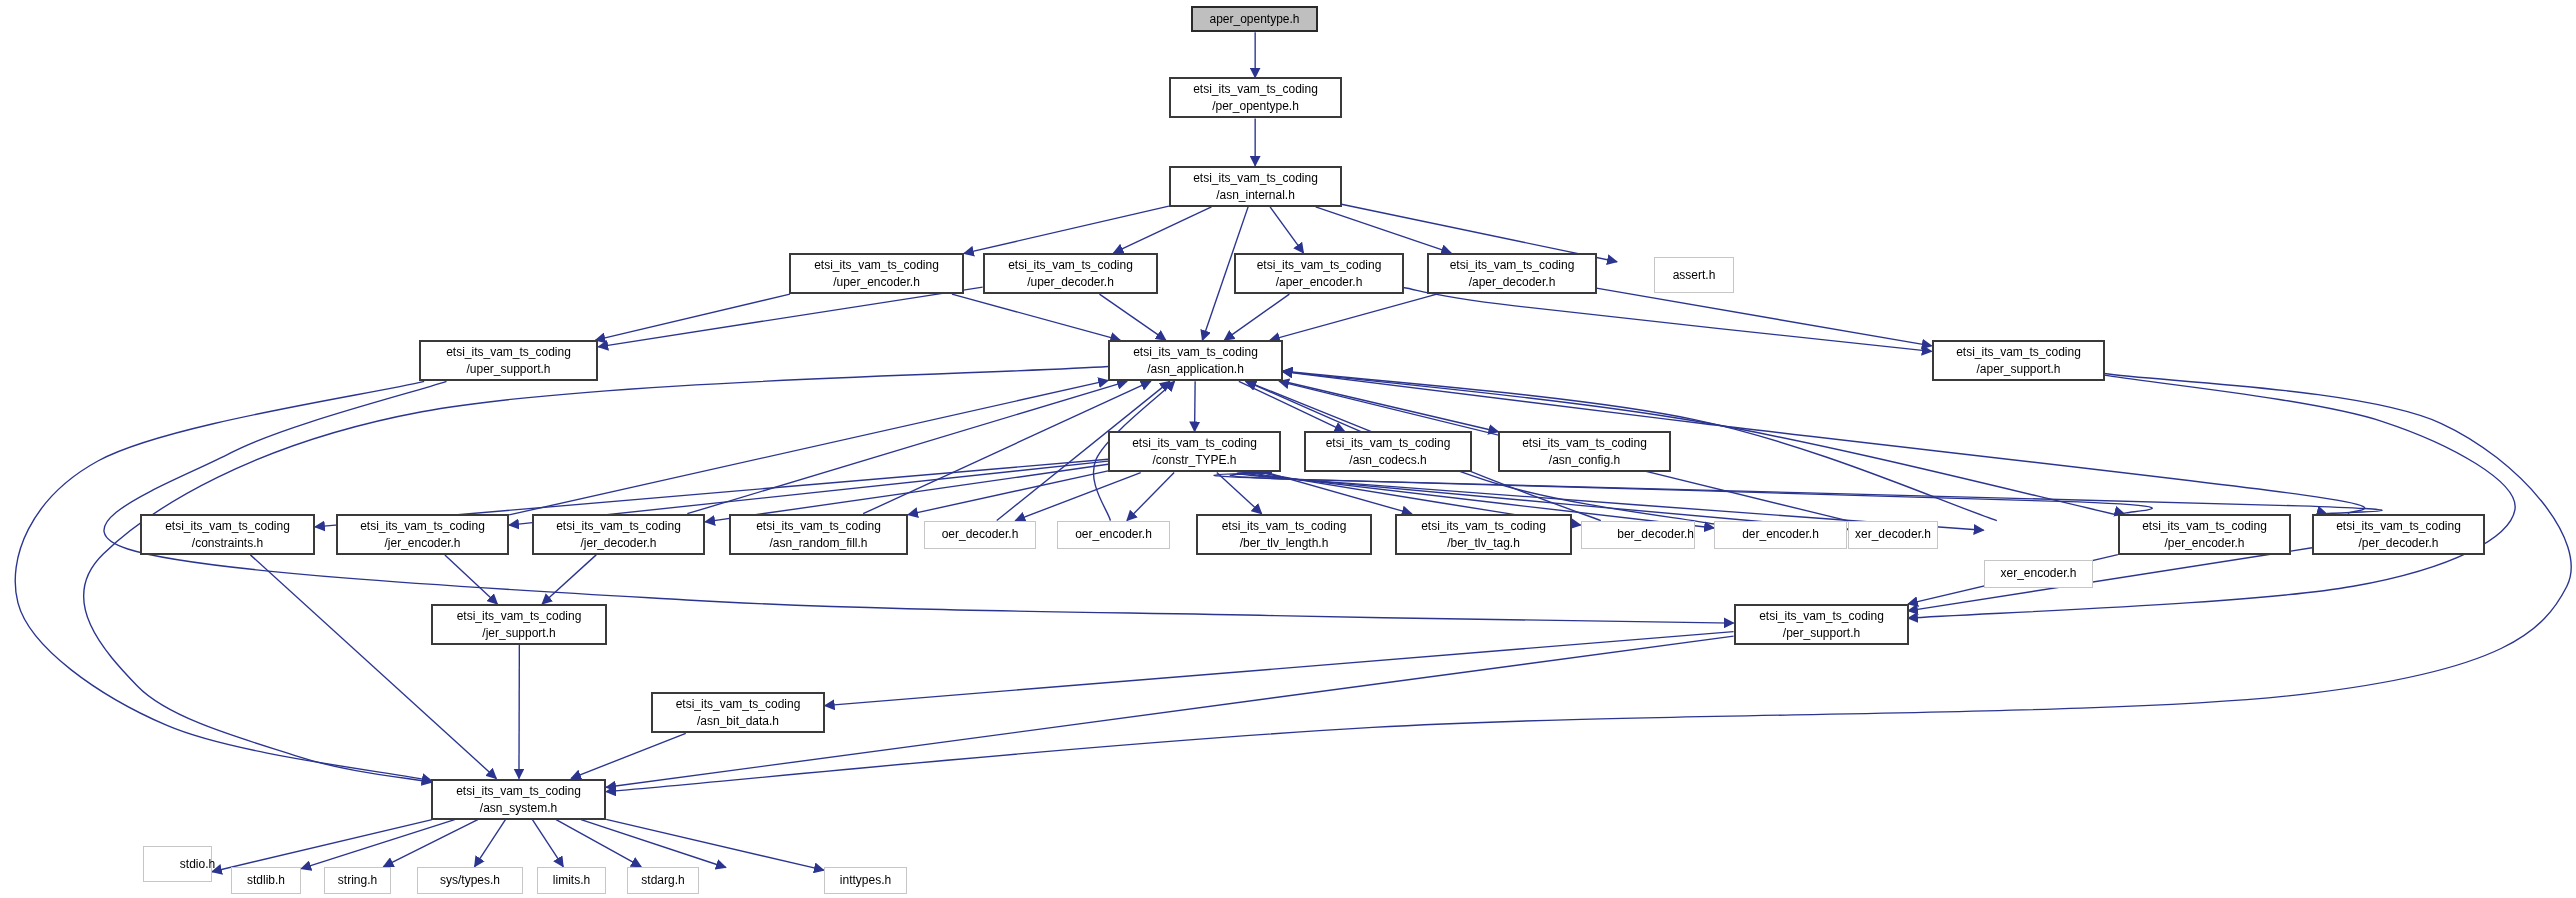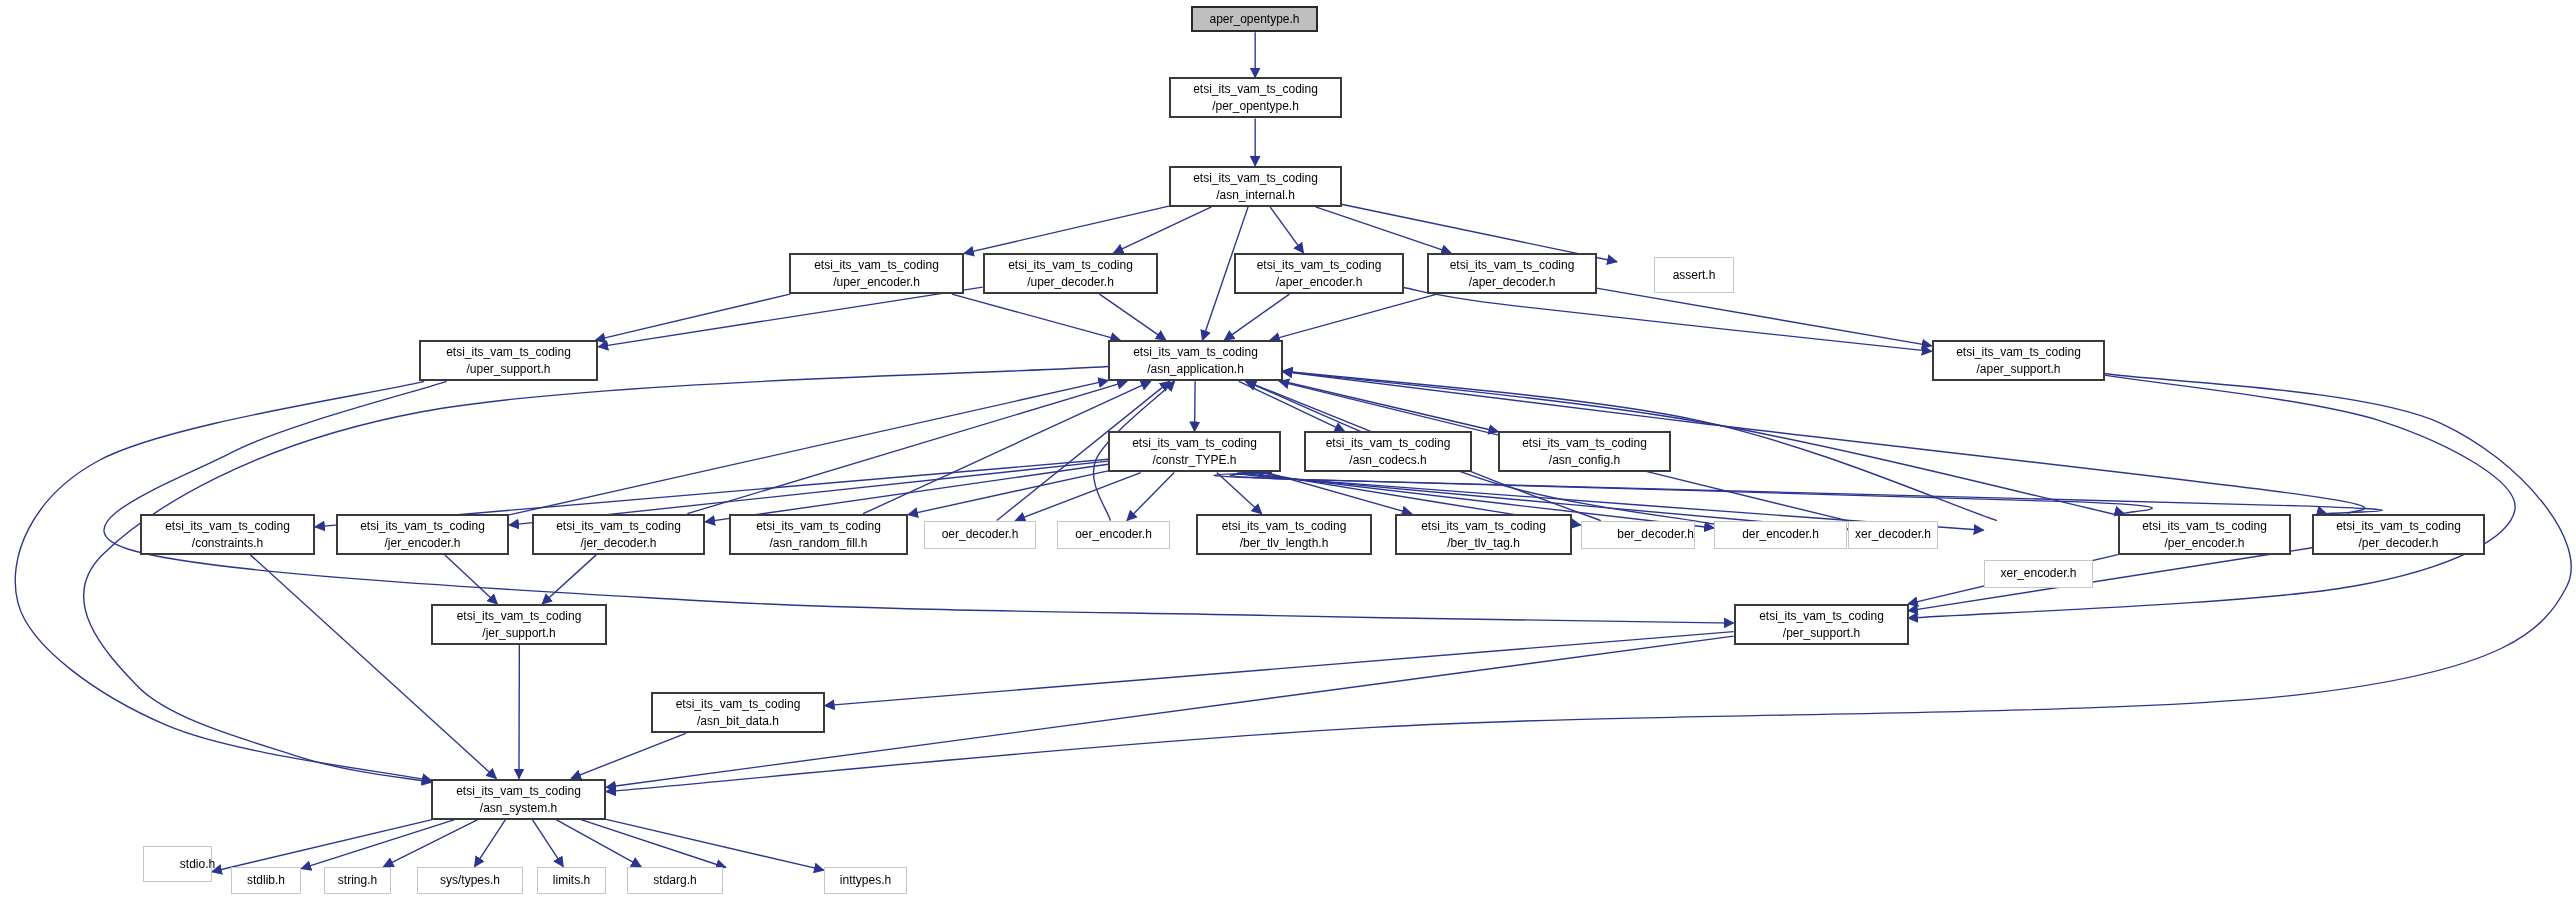--- a/index.html
+++ b/index.html
@@ -244,21 +244,21 @@
     </div>
     <div class="node external" style="left: 324px; top: 867px; width: 67px; height: 26.5px;">
       <div class="line">string.h</div>
     </div>
     <div class="node external" style="left: 417px; top: 867px; width: 106px; height: 26.5px;">
       <div class="line">sys/types.h</div>
     </div>
     <div class="node external" style="left: 537px; top: 867px; width: 69px; height: 26.5px;">
       <div class="line">limits.h</div>
     </div>
-    <div class="node external" style="left: 627px; top: 867px; width: 96px; height: 26.5px;">
+    <div class="node external" style="left: 627px; top: 867px; width: 72px; height: 26.5px;">
       <div class="line">stdarg.h</div>
     </div>
     <div class="node external" style="left: 726px; top: 867px; width: 75px; height: 26.5px; margin-top: 44px;">
       <div class="line">stddef.h</div>
     </div>
     <div class="node external" style="left: 824px; top: 867px; width: 83px; height: 26.5px;">
       <div class="line">inttypes.h</div>
     </div>
   </div>
 

